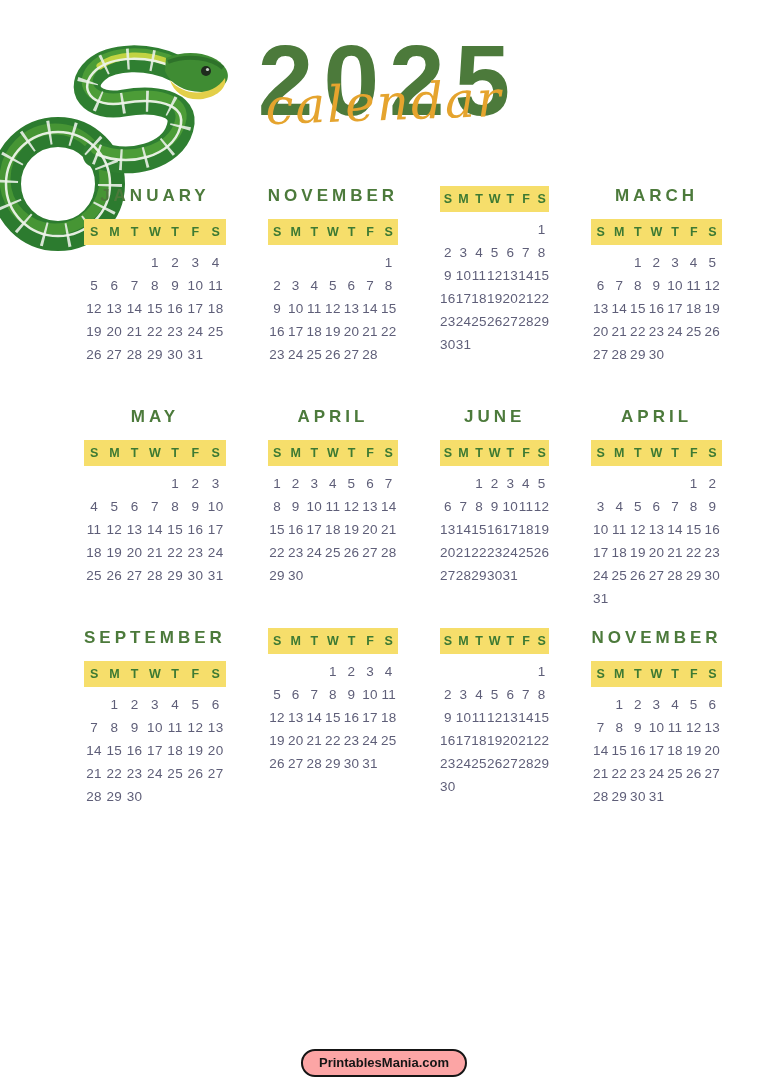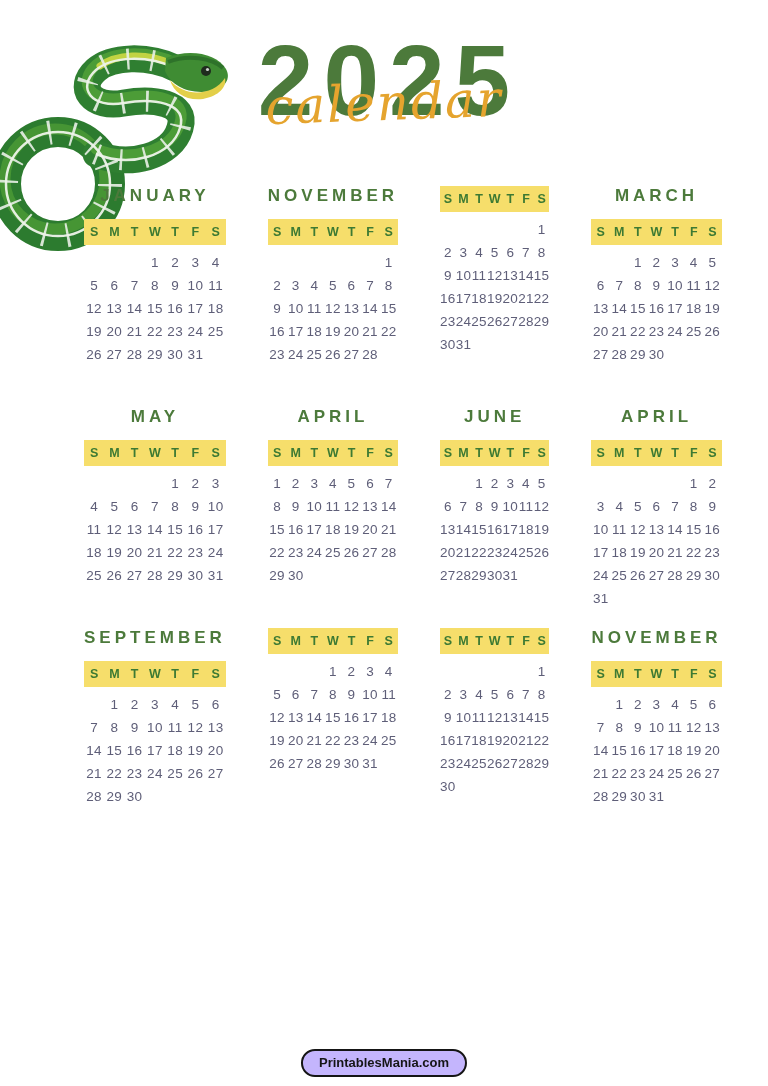--- a/index.html
+++ b/index.html
@@ -45,21 +45,21 @@
   }
   .date-cell{
     text-align:center;color:#5e5e78;font-size:13.5px;
     letter-spacing:0.3px;align-self:center;
   }
   
   .footer-badge{
     position:absolute;top:1049px;left:50%;transform:translateX(-50%);
     border:2.5px solid #151515;border-radius:999px;
     padding:4px 16px 5px 16px;font-weight:bold;font-size:13px;color:#151515;
-    background:#c4b5fd;white-space:nowrap;
+    background:#fca5a5;white-space:nowrap;
   }
 </style>
 </head>
 <body>
 
 <div class="page">
 
   <div class="snake">
     <svg width="236" height="246" viewBox="0 0 236 246" xmlns="http://www.w3.org/2000/svg">
 

